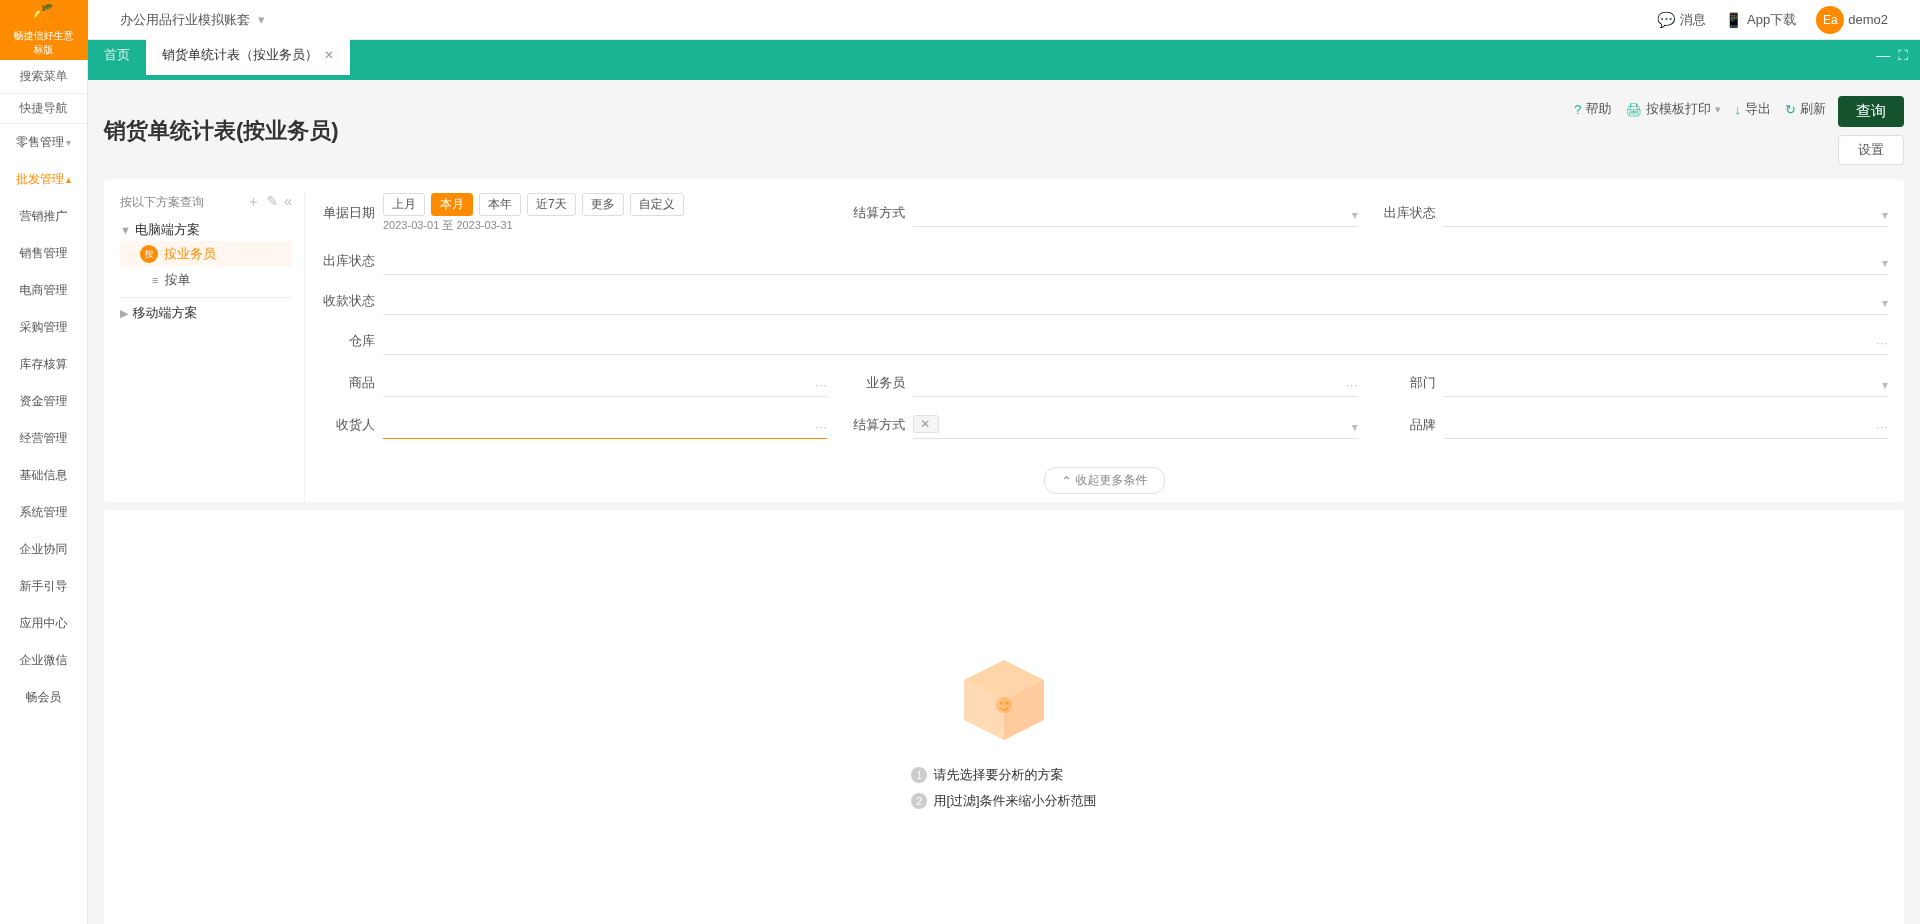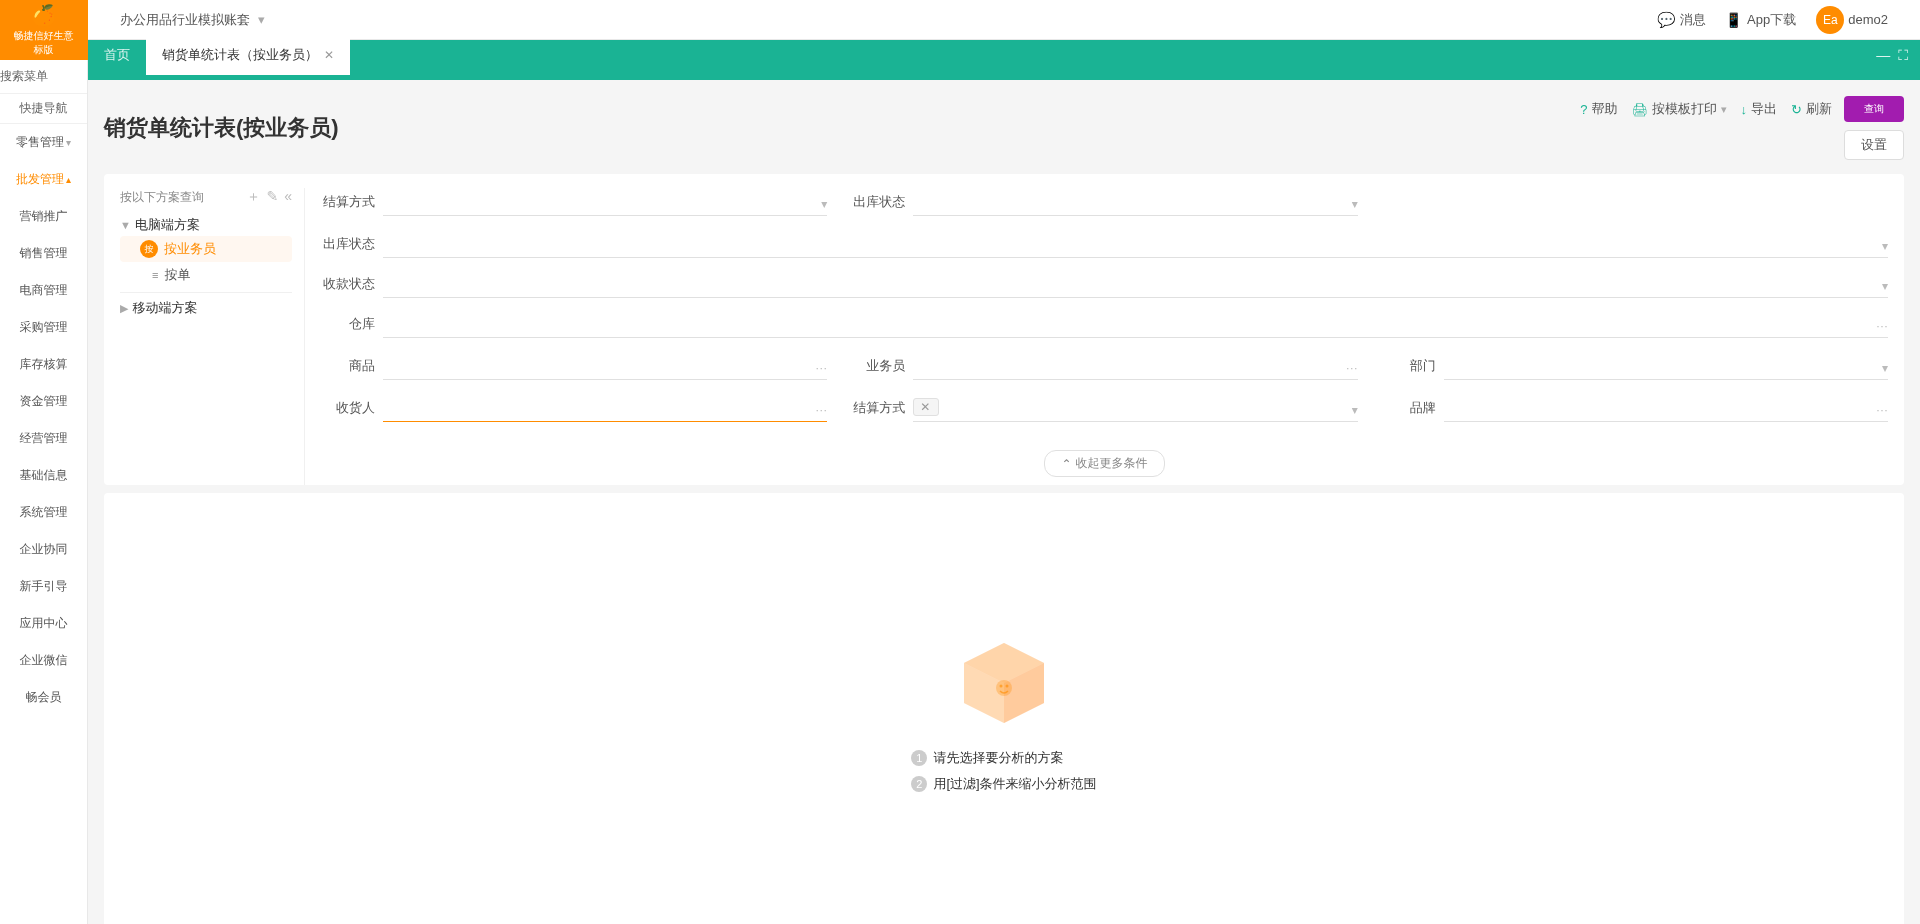--- a/index.html
+++ b/index.html
@@ -3,21 +3,21 @@
   <meta charset="utf-8">
   <style>
     * { box-sizing: border-box; margin: 0; padding: 0; }
     body { font-family: 'Microsoft YaHei', Arial, sans-serif; font-size: 13px; background: #f0f2f5; color: #333; display: flex; height: 924px; overflow: hidden; }
 
     
     .sidebar { width: 88px; background: #fff; display: flex; flex-direction: column; align-items: center; border-right: 1px solid #e8e8e8; height: 100%; flex-shrink: 0; }
     .logo { width: 88px; height: 60px; background: #ff8c00; display: flex; flex-direction: column; align-items: center; justify-content: center; color: #fff; font-size: 11px; cursor: pointer; }
     .logo-icon { font-size: 20px; margin-bottom: 2px; }
     .logo-text { font-size: 10px; }
-    .sidebar-search { width: 100%; padding: 8px 0; border-bottom: 1px solid #f0f0f0; }
+    .sidebar-search { width: 100%; padding: 8px 0; text-align: center; border-bottom: 1px solid #f0f0f0; }
     .sidebar-quick { width: 100%; padding: 6px 0; text-align: center; border-bottom: 1px solid #f0f0f0; }
     .sidebar-nav { width: 100%; flex: 1; overflow-y: auto; }
     .sidebar-item { width: 100%; padding: 10px 0; text-align: center; cursor: pointer; font-size: 12px; color: #555; display: flex; flex-direction: column; align-items: center; }
     .sidebar-item.active { color: #ff8c00; }
     .sidebar-item-row { display: flex; align-items: center; justify-content: center; gap: 2px; }
 
     
     .main { flex: 1; display: flex; flex-direction: column; overflow: hidden; }
 
     
@@ -37,21 +37,21 @@
     .tab-action-btn { color: rgba(255,255,255,0.85); cursor: pointer; font-size: 14px; }
 
     
     .content { flex: 1; overflow-y: auto; background: #f5f5f5; }
 
     
     .page { padding: 16px; }
     .page-header { display: flex; align-items: center; justify-content: space-between; margin-bottom: 14px; }
     .page-title { font-size: 22px; font-weight: bold; color: #333; }
     .page-action { display: flex; align-items: center; gap: 4px; cursor: pointer; }
-    .btn-query { background: #a21caf; color: #fff; border: none; padding: 6px 18px; border-radius: 4px; font-size: 10px; cursor: pointer; }
+    .btn-query { background: #14532d; color: #fff; border: none; padding: 6px 18px; border-radius: 4px; font-size: 15px; cursor: pointer; }
     .btn-setting { background: #fff; color: #555; border: 1px solid #ddd; padding: 5px 16px; border-radius: 4px; font-size: 13px; cursor: pointer; margin-top: 4px; }
     .scheme-item { display: flex; align-items: center; gap: 6px; padding: 4px 8px 4px 20px; font-size: 13px; cursor: pointer; border-radius: 4px; }
     .scheme-item.active { color: #ff8c00; background: #fff7f0; }
     .scheme-item .scheme-icon { width: 18px; height: 18px; border-radius: 50%; background: #ff8c00; color: #fff; font-size: 10px; display: flex; align-items: center; justify-content: center; }
     .scheme-subitem { display: flex; align-items: center; gap: 6px; padding: 4px 8px 4px 32px; font-size: 13px; cursor: pointer; color: #555; }
     .date-btn { padding: 2px 8px; border-radius: 3px; font-size: 12px; cursor: pointer; border: 1px solid #ddd; color: #555; background: #fff; }
     .date-btn.active { background: #ff8c00; color: #fff; border-color: #ff8c00; }
     .date-range { font-size: 11px; color: #888; margin-top: 2px; }
 
     
@@ -254,20 +254,34 @@
               <span style="color:#aaa;font-size:11px;">▶</span>
               <span>移动端方案</span>
             </div>
           </div>
         </div>
 
         <div style="flex:1;">
 
           <div style="display:grid;grid-template-columns:1fr 1fr 1fr;gap:12px 24px;margin-bottom:14px;">
 
+            <div class="field-row">
+              <span class="field-label">单据日期</span>
+              <div style="flex:1;">
+                <div class="date-row">
+                  <button class="date-btn">上月</button>
+                  <button class="date-btn active">本月</button>
+                  <button class="date-btn">本年</button>
+                  <button class="date-btn">近7天</button>
+                  <button class="date-btn">更多</button>
+                  <button class="date-btn">自定义</button>
+                </div>
+                <div class="date-range">2023-03-01 至 2023-03-31</div>
+              </div>
+            </div>
 
             <div class="field-row">
               <span class="field-label">结算方式</span>
               <div class="field-val" style="position:relative;">
                 <input type="text" style="border: none; outline: none; background: transparent; font-size: 13px; width: 100%;">
                 <span class="field-icon-right">▾</span>
               </div>
             </div>
 
             <div class="field-row">

